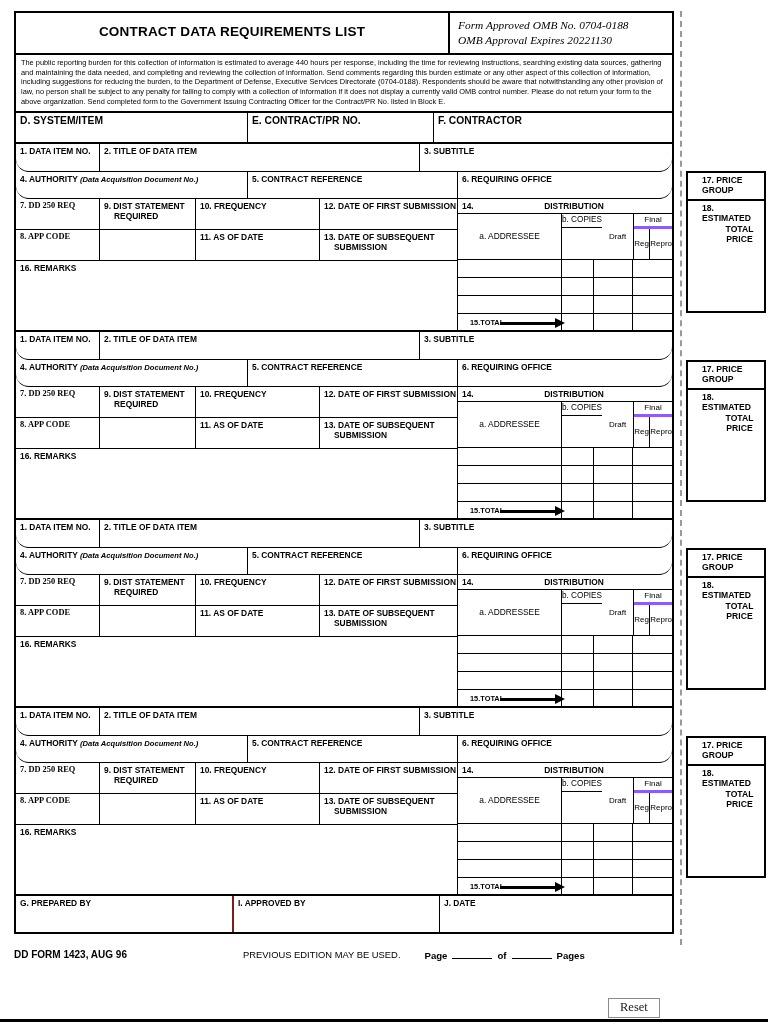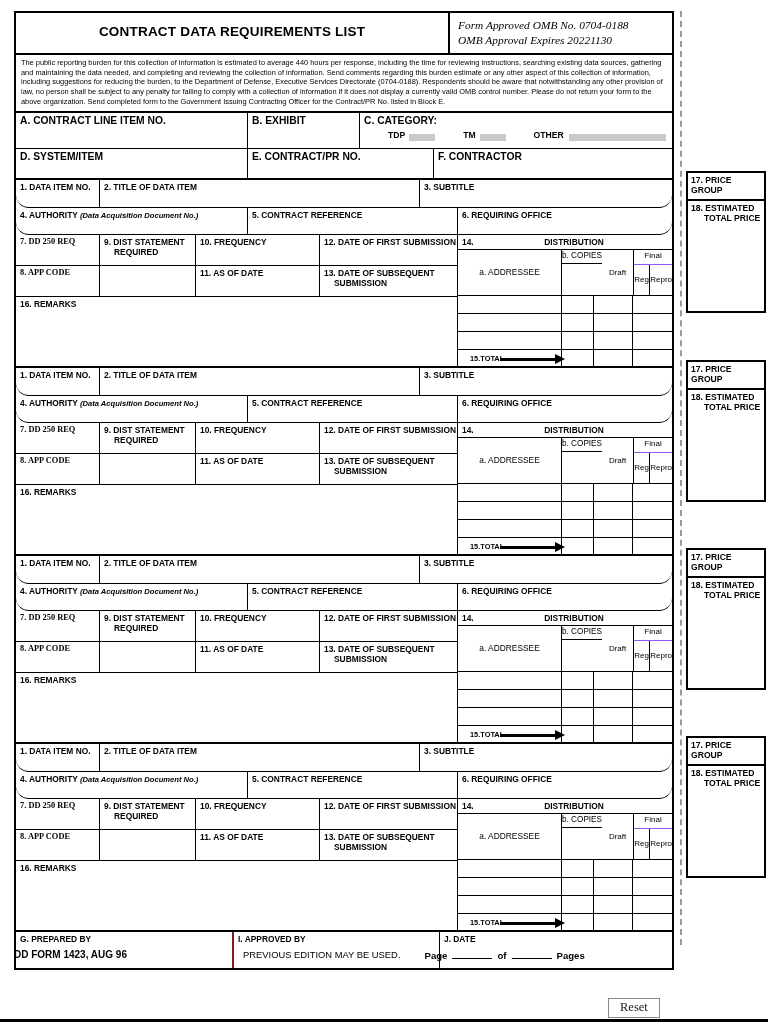--- a/index.html
+++ b/index.html
@@ -146,21 +146,21 @@
     text-align: center; font-size: 8.2px; padding-top: 1px;
   }
   .dh-copies-bot { flex: 1 1 auto; display: flex; }
   .dh-draft {
     width: 32px; flex: 0 0 32px; border-right: 1px solid #000;
     display: flex; align-items: center; justify-content: center;
     font-size: 8px;
   }
   .dh-final { flex: 1 1 auto; display: flex; flex-direction: column; }
   .dh-final-top {
-    height: 15px; border-bottom: 1px solid #8b5cf6;
+    height: 15px; border-bottom: 3px solid #8b5cf6;
     text-align: center; font-size: 8px; padding-top: 1px;
   }
   .dh-final-bot { flex: 1 1 auto; display: flex; }
   .dh-reg, .dh-repro {
     flex: 1 1 50%; display: flex; align-items: center; justify-content: center;
     font-size: 8px;
   }
   .dh-reg { border-right: 1px solid #000; }
 
   .dist-body-row { display: flex; border-bottom: 1px solid #000; }
@@ -198,22 +198,22 @@
   .perf {
     position: absolute; left: 0px; top: 0;
     width: 0; height: 934px;
     border-left: 2px dashed #9a9a9a;
   }
   .pg-box {
     position: absolute; left: 6px; width: 80px;
     border: 2px solid #000; background: #fff;
   }
   .pg-17 { height: 28px; border-bottom: 2px solid #000; }
-  .pg-lbl { font-size: 8.6px; font-weight: bold; padding: 2px 0 0 3px; line-height: 1.2; }
-  .pg-lbl .ind2 { display: block; padding-left: 13px; }
+  .pg-lbl { font-size: 8.6px; font-weight: bold; padding: 2px 0 0 14px; line-height: 1.2; }
+  .pg-lbl .ind2 { display: block; padding-left: 13px; text-align: center; }
 
   
   .footer {
     position: absolute; left: 14px; top: 948px; width: 660px;
     display: flex; align-items: center;
   }
   .ff-form { font-size: 10px; font-weight: bold; }
   .ff-prev { font-size: 9.4px; margin-left: 116px; }
   .ff-page { margin-left: 24px; font-size: 9.6px; font-weight: bold; display: flex; align-items: flex-end; }
   .ff-blank {
@@ -295,39 +295,20 @@
     <div class="title-band">
       <div class="title-cell">CONTRACT DATA REQUIREMENTS LIST</div>
       <div class="omb-cell">
         <div>Form Approved OMB No. 0704-0188</div>
         <div>OMB Approval Expires 20221130</div>
       </div>
     </div>
 
     <div class="burden">The public reporting burden for this collection of information is estimated to average 440 hours per response, including the time for reviewing instructions, searching existing data sources, gathering and maintaining the data needed, and completing and reviewing the collection of information. Send comments regarding this burden estimate or any other aspect of this collection of information, including suggestions for reducing the burden, to the Department of Defense, Executive Services Directorate (0704-0188). Respondents should be aware that notwithstanding any other provision of law, no person shall be subject to any penalty for failing to comply with a collection of information if it does not display a currently valid OMB control number. Please do not return your form to the above organization. Send completed form to the Government Issuing Contracting Officer for the Contract/PR No. listed in Block E.</div>
 
-    <div class="abc-band">
-      <div class="abc-a">
-        <div class="hdr-lbl">A. CONTRACT LINE ITEM NO.</div>
-      </div>
-      <div class="abc-b">
-        <div class="hdr-lbl">B. EXHIBIT</div>
-      </div>
-      <div class="abc-c">
-        <div class="hdr-lbl">C. CATEGORY:</div>
-        <div class="cat-row">
-          <span class="cat-lbl" style="margin-left:28px;">TDP</span>
-          <span class="cat-box"></span>
-          <span class="cat-lbl" style="margin-left:28px;">TM</span>
-          <span class="cat-box"></span>
-          <span class="cat-lbl" style="margin-left:28px;">OTHER</span>
-          <span class="cat-fill"></span>
-        </div>
-      </div>
-    </div>
 
     <div class="def-band">
       <div class="def-d">
         <div class="hdr-lbl">D. SYSTEM/ITEM</div>
       </div>
       <div class="def-e">
         <div class="hdr-lbl">E. CONTRACT/PR NO.</div>
       </div>
       <div class="def-f">
         <div class="hdr-lbl">F. CONTRACTOR</div>

